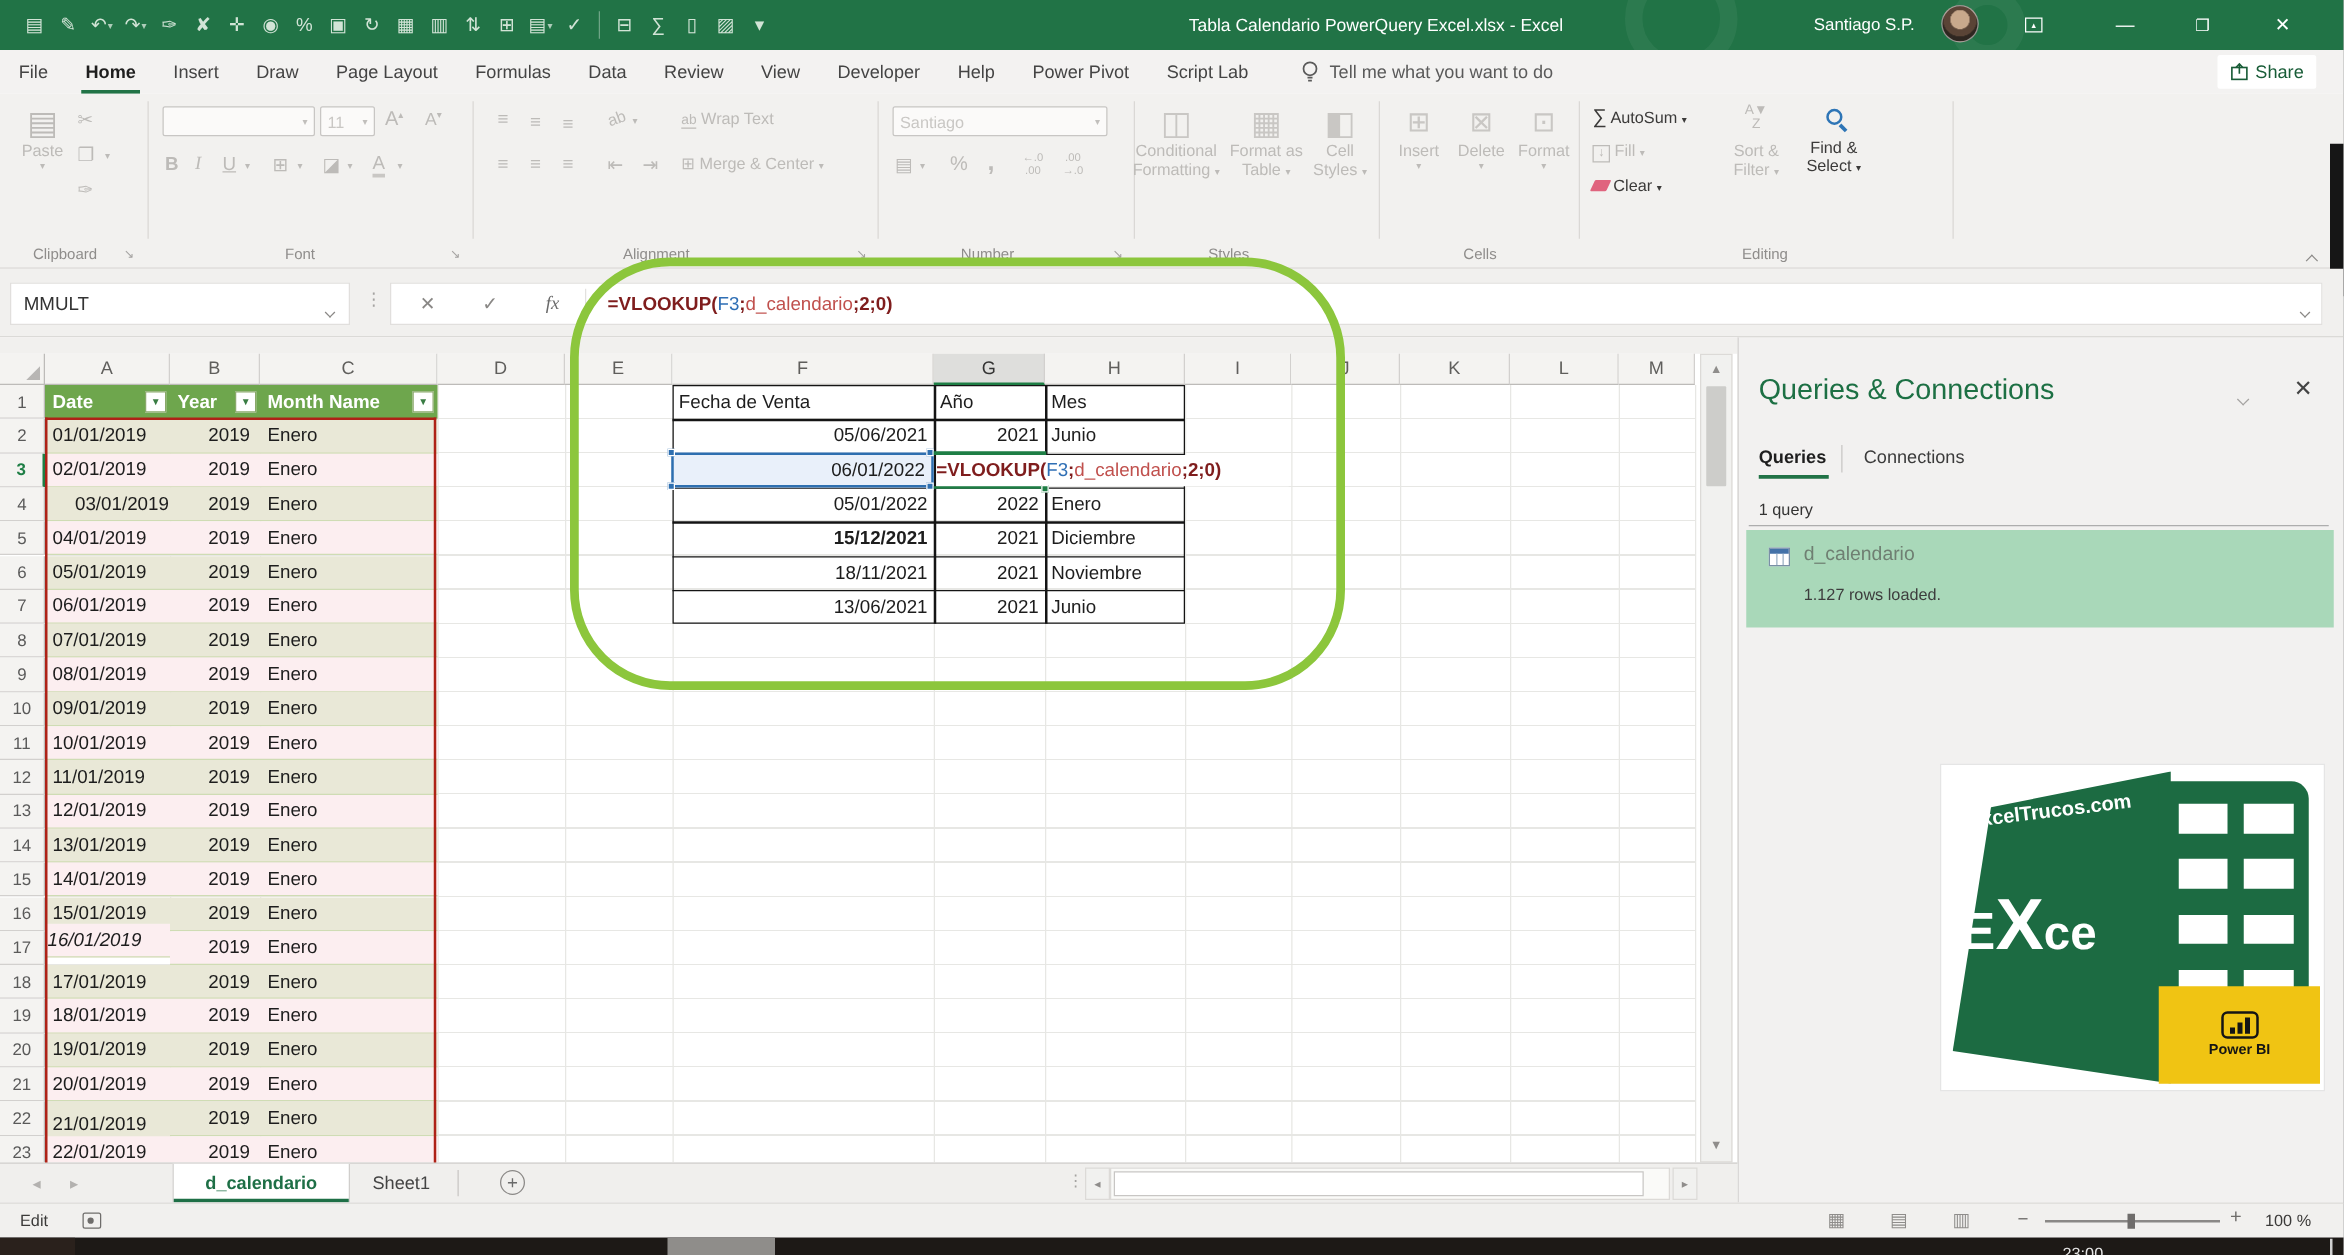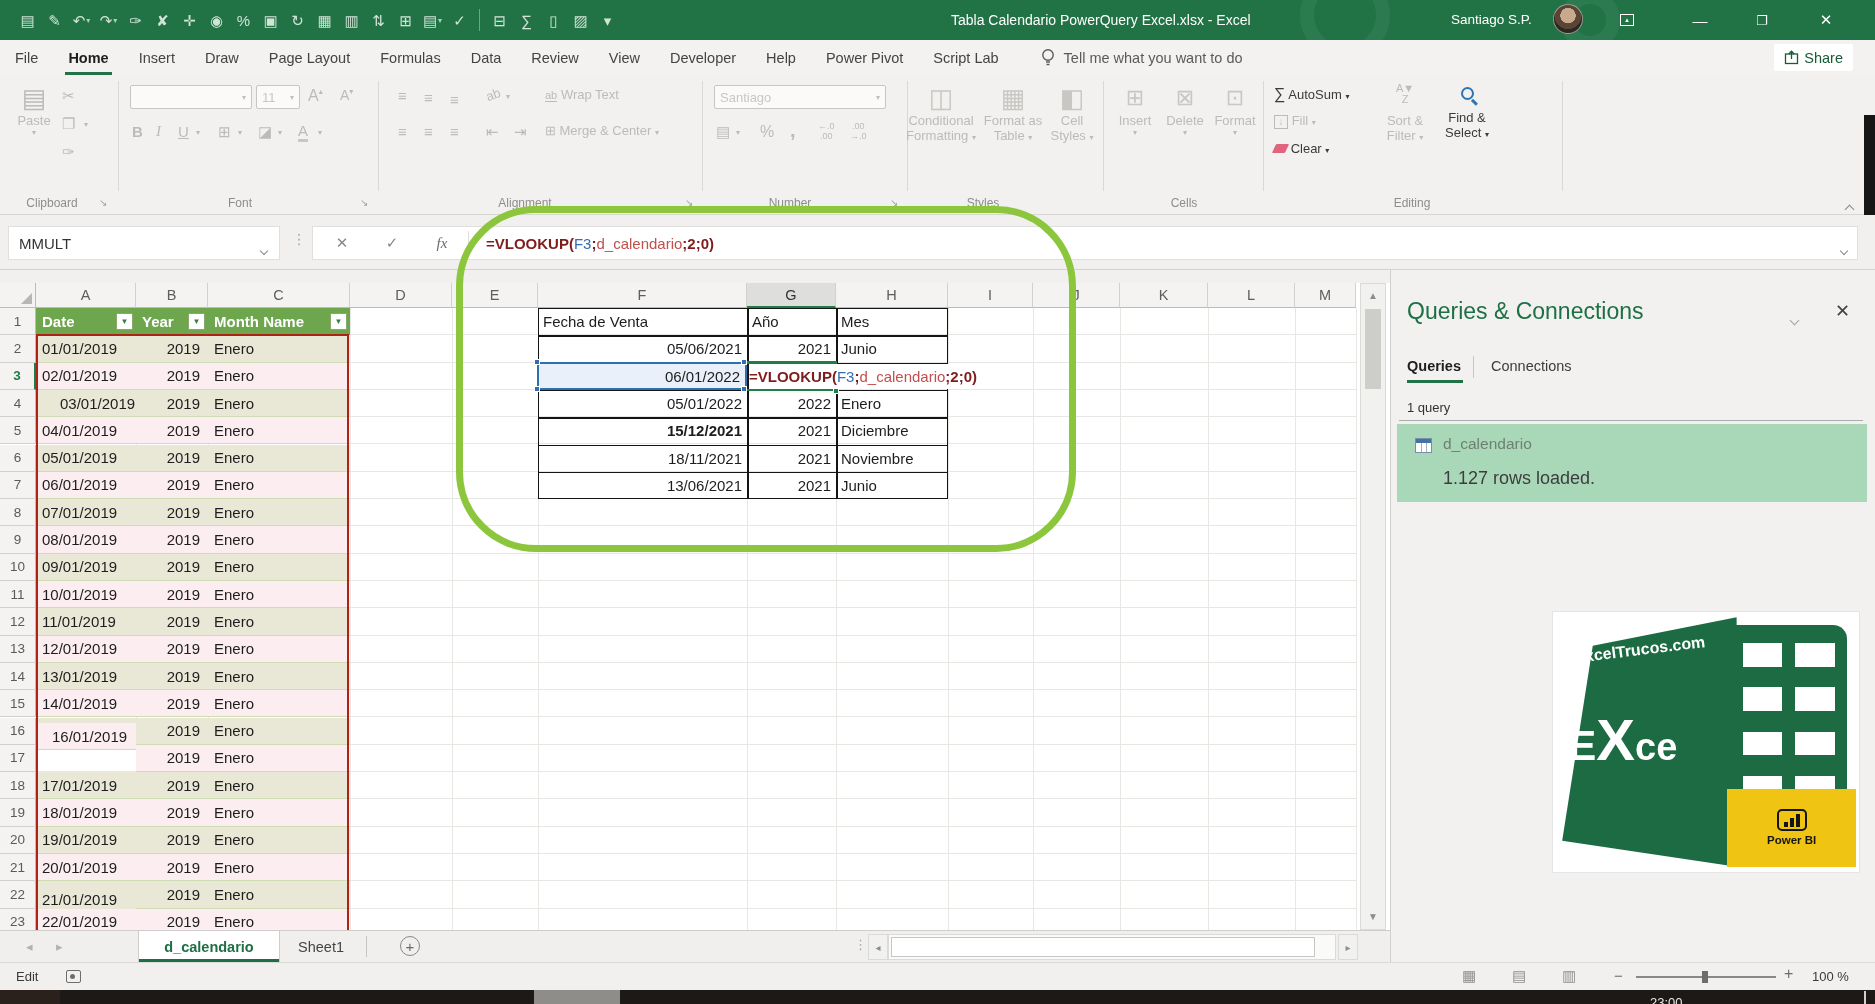--- a/index.html
+++ b/index.html
@@ -443,21 +443,21 @@
       <div class="cell" style="position: absolute; left: 208px; top: 365.6px; width: 142px; height: 27.3px; background: rgb(252, 238, 240); border-bottom: 1px solid rgb(207, 220, 180); padding-left: 6px;">Enero</div>
       <div class="cell" style="position: absolute; left: 36px; top: 392.9px; width: 100px; height: 27.3px; background: rgb(233, 232, 215); border-bottom: 1px solid rgb(207, 220, 180); padding-left: 6px;">13/01/2019</div>
       <div class="cell" style="position: absolute; left: 136px; top: 392.9px; width: 72px; height: 27.3px; background: rgb(233, 232, 215); border-bottom: 1px solid rgb(207, 220, 180); justify-content: flex-end; padding-right: 8px;">2019</div>
       <div class="cell" style="position: absolute; left: 208px; top: 392.9px; width: 142px; height: 27.3px; background: rgb(233, 232, 215); border-bottom: 1px solid rgb(207, 220, 180); padding-left: 6px;">Enero</div>
       <div class="cell" style="position: absolute; left: 36px; top: 420.2px; width: 100px; height: 27.3px; background: rgb(252, 238, 240); border-bottom: 1px solid rgb(207, 220, 180); padding-left: 6px;">14/01/2019</div>
       <div class="cell" style="position: absolute; left: 136px; top: 420.2px; width: 72px; height: 27.3px; background: rgb(252, 238, 240); border-bottom: 1px solid rgb(207, 220, 180); justify-content: flex-end; padding-right: 8px;">2019</div>
       <div class="cell" style="position: absolute; left: 208px; top: 420.2px; width: 142px; height: 27.3px; background: rgb(252, 238, 240); border-bottom: 1px solid rgb(207, 220, 180); padding-left: 6px;">Enero</div>
       <div class="cell" style="position: absolute; left: 36px; top: 447.5px; width: 100px; height: 27.3px; background: rgb(233, 232, 215); border-bottom: 1px solid rgb(207, 220, 180); padding-left: 6px;">15/01/2019</div>
       <div class="cell" style="position: absolute; left: 136px; top: 447.5px; width: 72px; height: 27.3px; background: rgb(233, 232, 215); border-bottom: 1px solid rgb(207, 220, 180); justify-content: flex-end; padding-right: 8px;">2019</div>
       <div class="cell" style="position: absolute; left: 208px; top: 447.5px; width: 142px; height: 27.3px; background: rgb(233, 232, 215); border-bottom: 1px solid rgb(207, 220, 180); padding-left: 6px;">Enero</div>
-      <div class="cell" style="position: absolute; left: 36px; top: 453px; width: 100px; height: 27.3px; background: rgb(252, 238, 240); border-bottom: 1px solid rgb(207, 220, 180); padding-left: 16px;">16/01/2019</div>
+      <div class="cell" style="position: absolute; left: 36px; top: 469px; width: 100px; height: 27.3px; background: rgb(252, 238, 240); border-bottom: 1px solid rgb(207, 220, 180); padding-left: 2px; font-style: italic;">16/01/2019</div>
       <div class="cell" style="position: absolute; left: 136px; top: 474.8px; width: 72px; height: 27.3px; background: rgb(252, 238, 240); border-bottom: 1px solid rgb(207, 220, 180); justify-content: flex-end; padding-right: 8px;">2019</div>
       <div class="cell" style="position: absolute; left: 208px; top: 474.8px; width: 142px; height: 27.3px; background: rgb(252, 238, 240); border-bottom: 1px solid rgb(207, 220, 180); padding-left: 6px;">Enero</div>
       <div class="cell" style="position: absolute; left: 36px; top: 502.1px; width: 100px; height: 27.3px; background: rgb(233, 232, 215); border-bottom: 1px solid rgb(207, 220, 180); padding-left: 6px;">17/01/2019</div>
       <div class="cell" style="position: absolute; left: 136px; top: 502.1px; width: 72px; height: 27.3px; background: rgb(233, 232, 215); border-bottom: 1px solid rgb(207, 220, 180); justify-content: flex-end; padding-right: 8px;">2019</div>
       <div class="cell" style="position: absolute; left: 208px; top: 502.1px; width: 142px; height: 27.3px; background: rgb(233, 232, 215); border-bottom: 1px solid rgb(207, 220, 180); padding-left: 6px;">Enero</div>
       <div class="cell" style="position: absolute; left: 36px; top: 529.4px; width: 100px; height: 27.3px; background: rgb(252, 238, 240); border-bottom: 1px solid rgb(207, 220, 180); padding-left: 6px;">18/01/2019</div>
       <div class="cell" style="position: absolute; left: 136px; top: 529.4px; width: 72px; height: 27.3px; background: rgb(252, 238, 240); border-bottom: 1px solid rgb(207, 220, 180); justify-content: flex-end; padding-right: 8px;">2019</div>
       <div class="cell" style="position: absolute; left: 208px; top: 529.4px; width: 142px; height: 27.3px; background: rgb(252, 238, 240); border-bottom: 1px solid rgb(207, 220, 180); padding-left: 6px;">Enero</div>
       <div class="cell" style="position: absolute; left: 36px; top: 556.7px; width: 100px; height: 27.3px; background: rgb(233, 232, 215); border-bottom: 1px solid rgb(207, 220, 180); padding-left: 6px;">19/01/2019</div>
       <div class="cell" style="position: absolute; left: 136px; top: 556.7px; width: 72px; height: 27.3px; background: rgb(233, 232, 215); border-bottom: 1px solid rgb(207, 220, 180); justify-content: flex-end; padding-right: 8px;">2019</div>
@@ -530,21 +530,21 @@
     <div class="abs" style="left:444px;top:30px;font-size:18px;color:#444;">✕</div>
     <div class="abs ptab" style="left:16px;top:88px;font-weight:bold;color:#1e1e1e;">Queries</div>
     <div class="abs" style="left:16px;top:110px;width:56px;height:3px;background:#217346;"></div>
     <div class="abs" style="left:82px;top:86px;width:1px;height:22px;background:#c8c6c4;"></div>
     <div class="abs ptab" style="left:100px;top:88px;color:#3b3b3b;">Connections</div>
     <div class="abs" style="left:16px;top:130px;font-size:13px;color:#333;">1 query</div>
     <div class="abs" style="left:8px;top:150px;width:464px;height:1px;background:#adadad;"></div>
     <div id="query-item" class="abs" style="left:6px;top:154px;width:470px;height:78px;">
       <div class="abs qicon" style="left:18px;top:14px;"></div>
       <div class="abs" style="left:46px;top:11px;font-size:15.5px;color:#6f7f72;">d_calendario</div>
-      <div class="abs" style="left:46px;top:44px;font-size:18px;color:#3d3d3d;">1.127 rows loaded.</div>
+      <div class="abs" style="left:46px;top:44px;font-size:13px;color:#3d3d3d;">1.127 rows loaded.</div>
     </div>
 
     <div id="logo" class="abs" style="left:162px;top:342px;width:306px;height:260px;">
       <div id="logo-left"></div>
       <div id="logo-right"></div>
       <div id="logo-grid">
           <div style="position: absolute; left: 62%; top: 12%; width: 13%; height: 9%; background: rgb(255, 255, 255);"></div>
           <div style="position: absolute; left: 79%; top: 12%; width: 13%; height: 9%; background: rgb(255, 255, 255);"></div>
           <div style="position: absolute; left: 62%; top: 29%; width: 13%; height: 9%; background: rgb(255, 255, 255);"></div>
           <div style="position: absolute; left: 79%; top: 29%; width: 13%; height: 9%; background: rgb(255, 255, 255);"></div>

